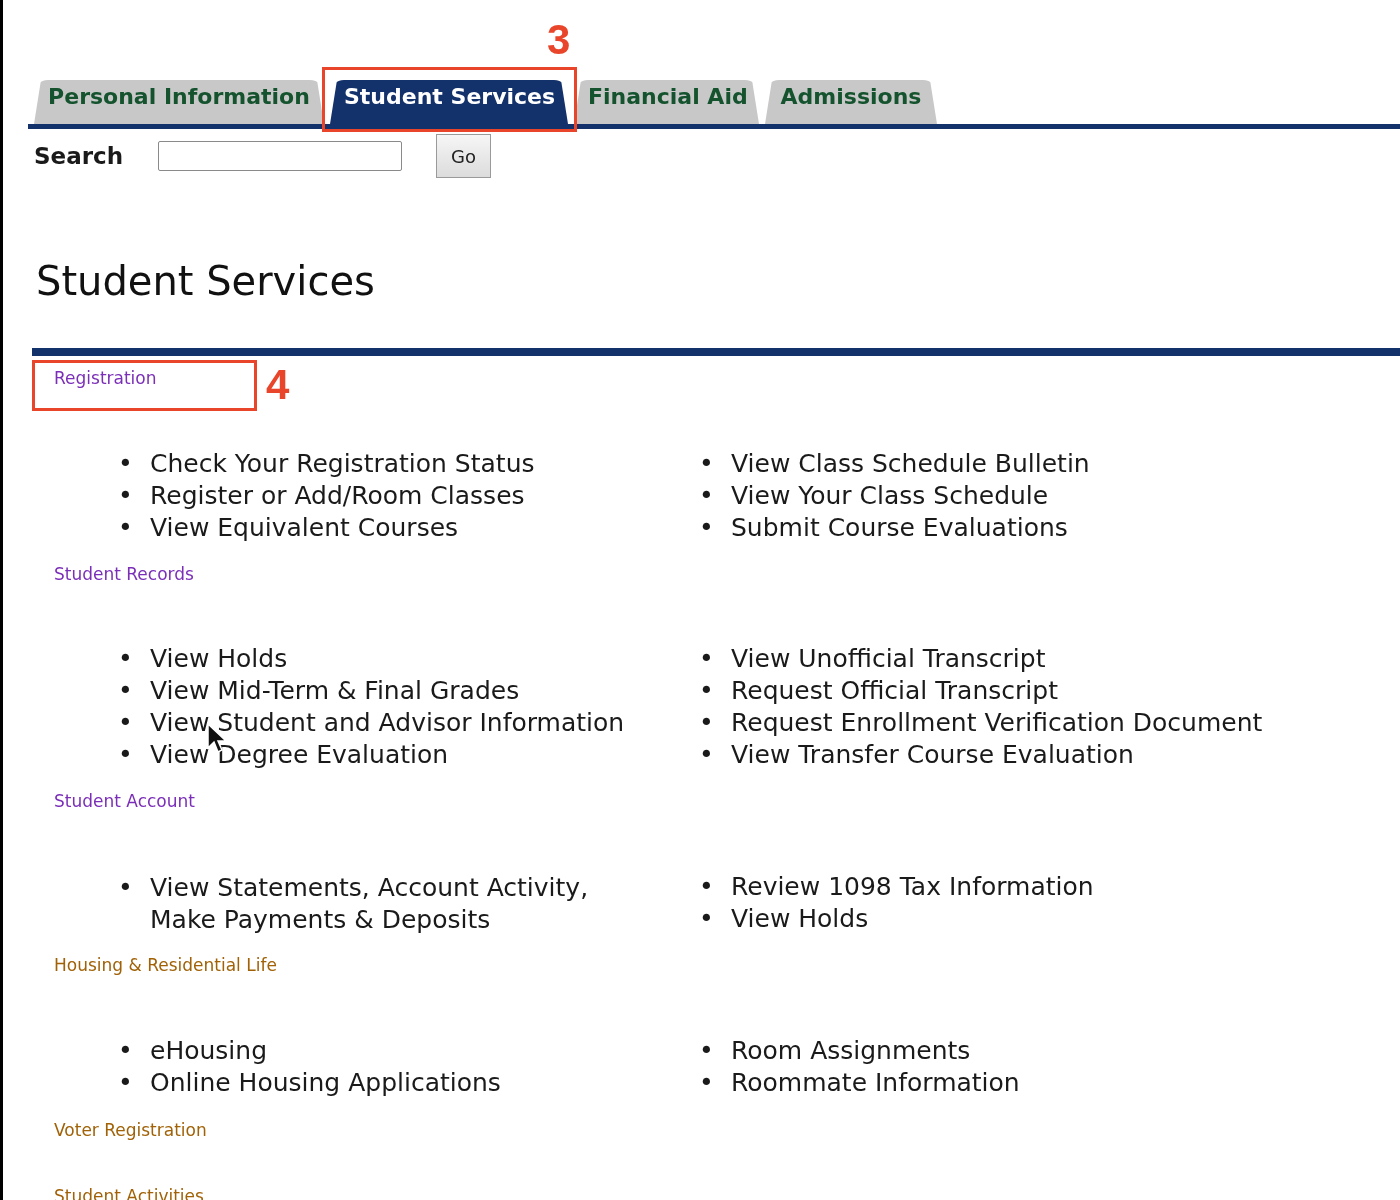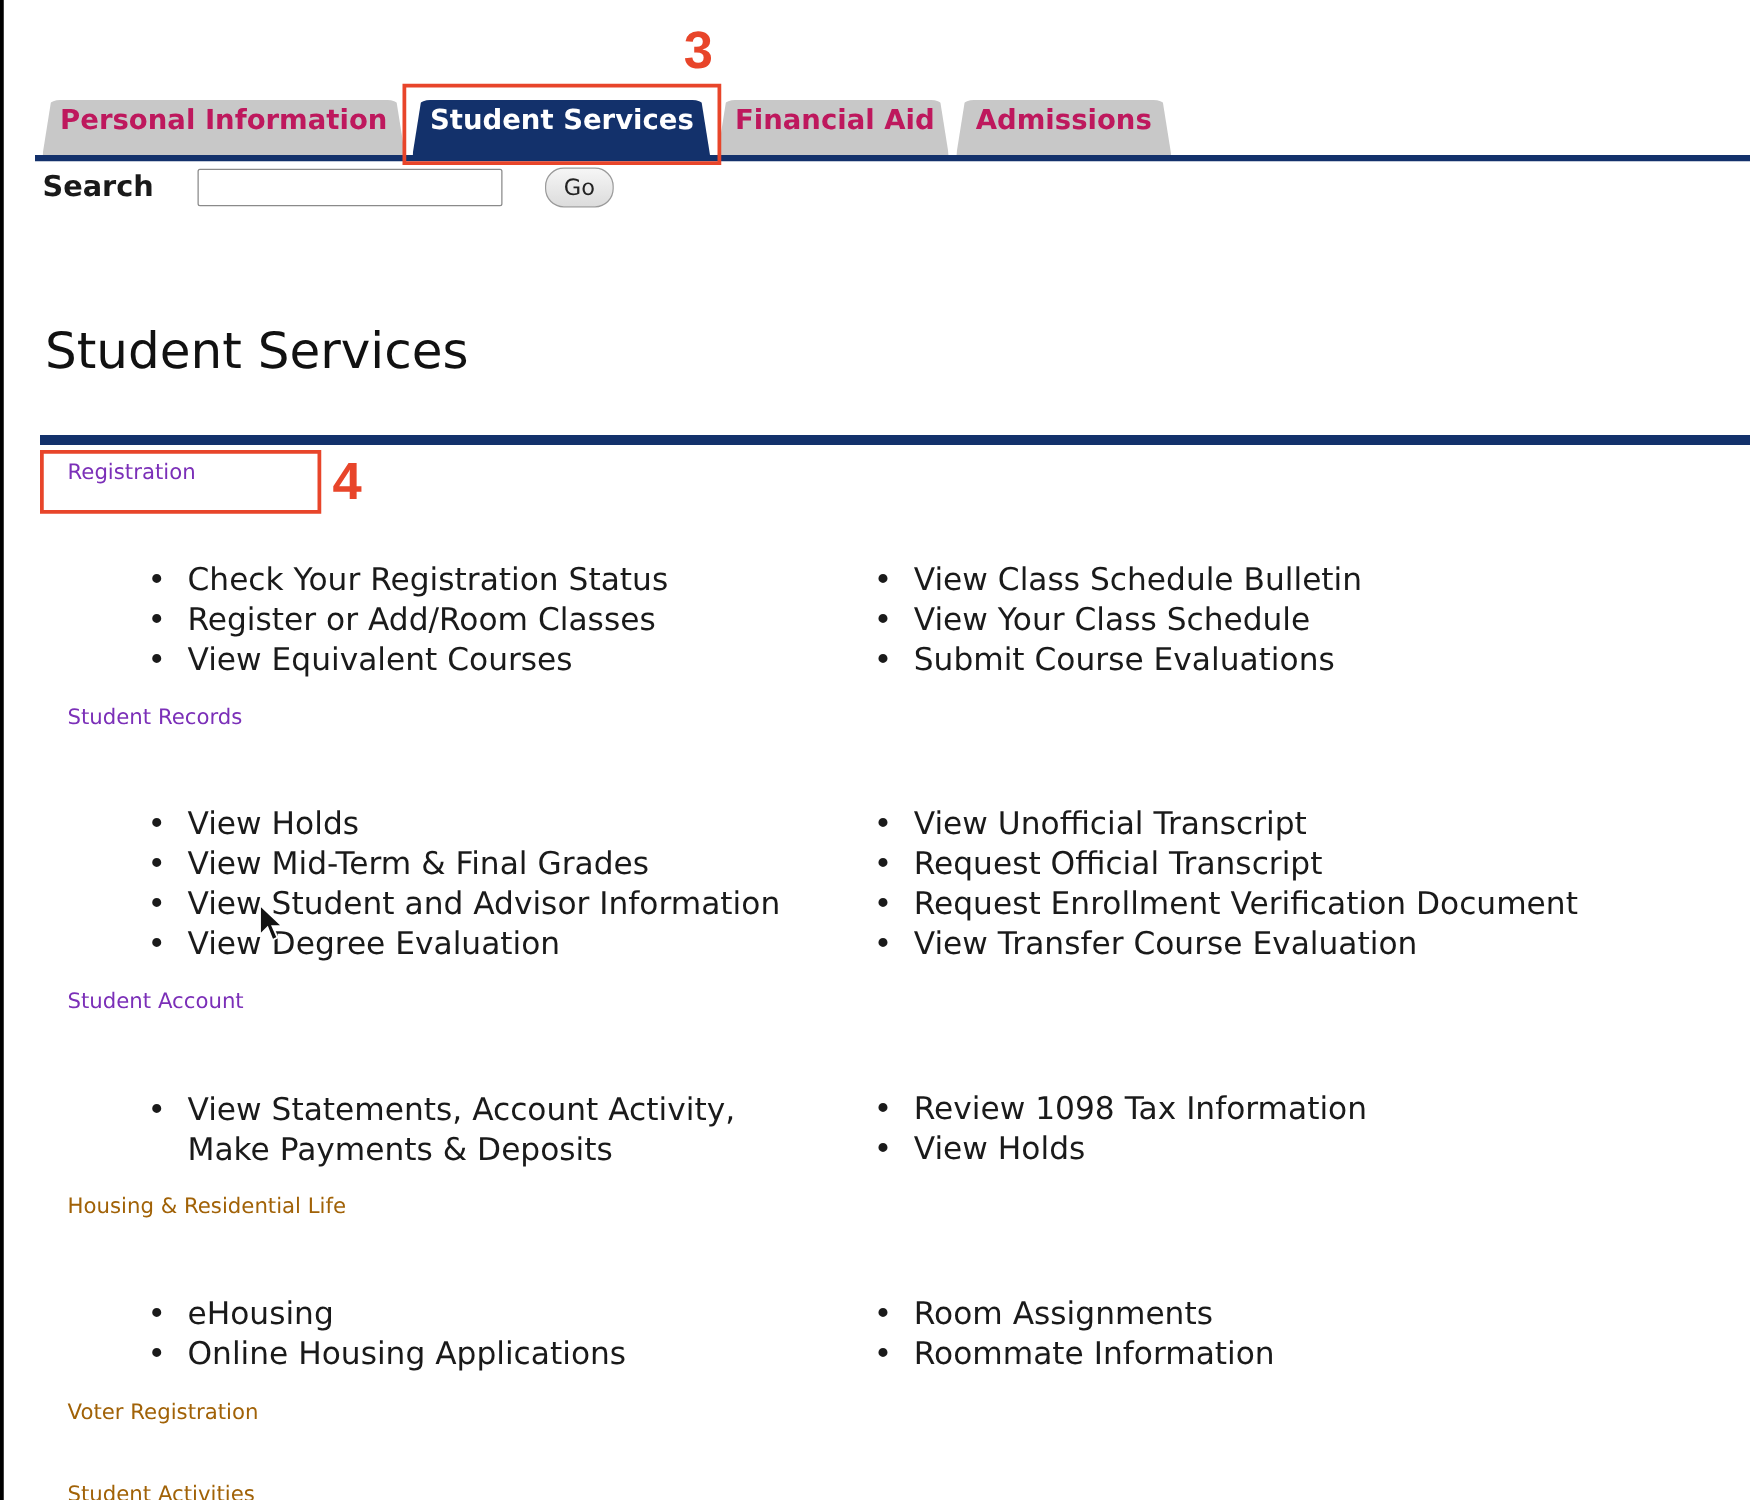--- a/index.html
+++ b/index.html
@@ -8,38 +8,38 @@
     background: #ffffff;
     font-family: "DejaVu Sans", "Liberation Sans", sans-serif;
     color: #1a1a1a;
   }
   .left-edge { position: absolute; left: 0; top: 0; width: 3px; height: 1200px; background: #000; }
 
   
   .tabbar { position: absolute; left: 28px; top: 80px; right: 0; height: 46px; }
   .tab {
     position: absolute; top: 0; height: 44px; box-sizing: border-box;
-    background: #c8c8c8; color: #be185d;
+    background: #c8c8c8; color: #14532d;
     font-weight: bold; font-size: 22px; line-height: 34px;
     padding: 0 14px; border-radius: 14px 14px 0 0;
     cursor: pointer; white-space: nowrap; text-align: center;
     clip-path: polygon(7px 0, calc(100% - 7px) 0, 100% 100%, 0 100%);
   }
   .tab.active { background: #13316b; color: #fff; }
   .tab-line { position: absolute; left: 28px; right: 0; top: 124px; height: 5px; background: #13316b; }
 
   
   .search-row { position: absolute; left: 34px; top: 134px; display: flex; align-items: center; gap: 25px; }
   .search-label { font-weight: bold; font-size: 23px; margin-right: 10px; }
   .search-input {
     width: 244px; height: 30px; border: 1px solid #8a8a8a; border-radius: 2px;
     box-sizing: border-box; font-size: 18px; padding: 2px 6px; background: #fff;
   }
   .go-button {
-    margin-left: 9px; height: 32px; width: 55px; border: 1px solid #9a9a9a; border-radius: 15px;
+    margin-left: 9px; height: 44px; width: 55px; border: 1px solid #9a9a9a; border-radius: 0;
     background: linear-gradient(#f6f6f6, #dcdcdc); font-size: 18px; color: #222; cursor: pointer;
     font-family: "DejaVu Sans", sans-serif;
   }
 
   
   .annot-box { position: absolute; border: 3px solid #e8452a; box-sizing: border-box; pointer-events: none; }
   .annot-num { position: absolute; color: #e8452a; font-weight: bold; font-size: 42px; font-family: "Liberation Sans", sans-serif; }
 
   
   .page-title { position: absolute; left: 36px; top: 258px; font-size: 40px; font-weight: normal; margin: 0; color: #111; }

